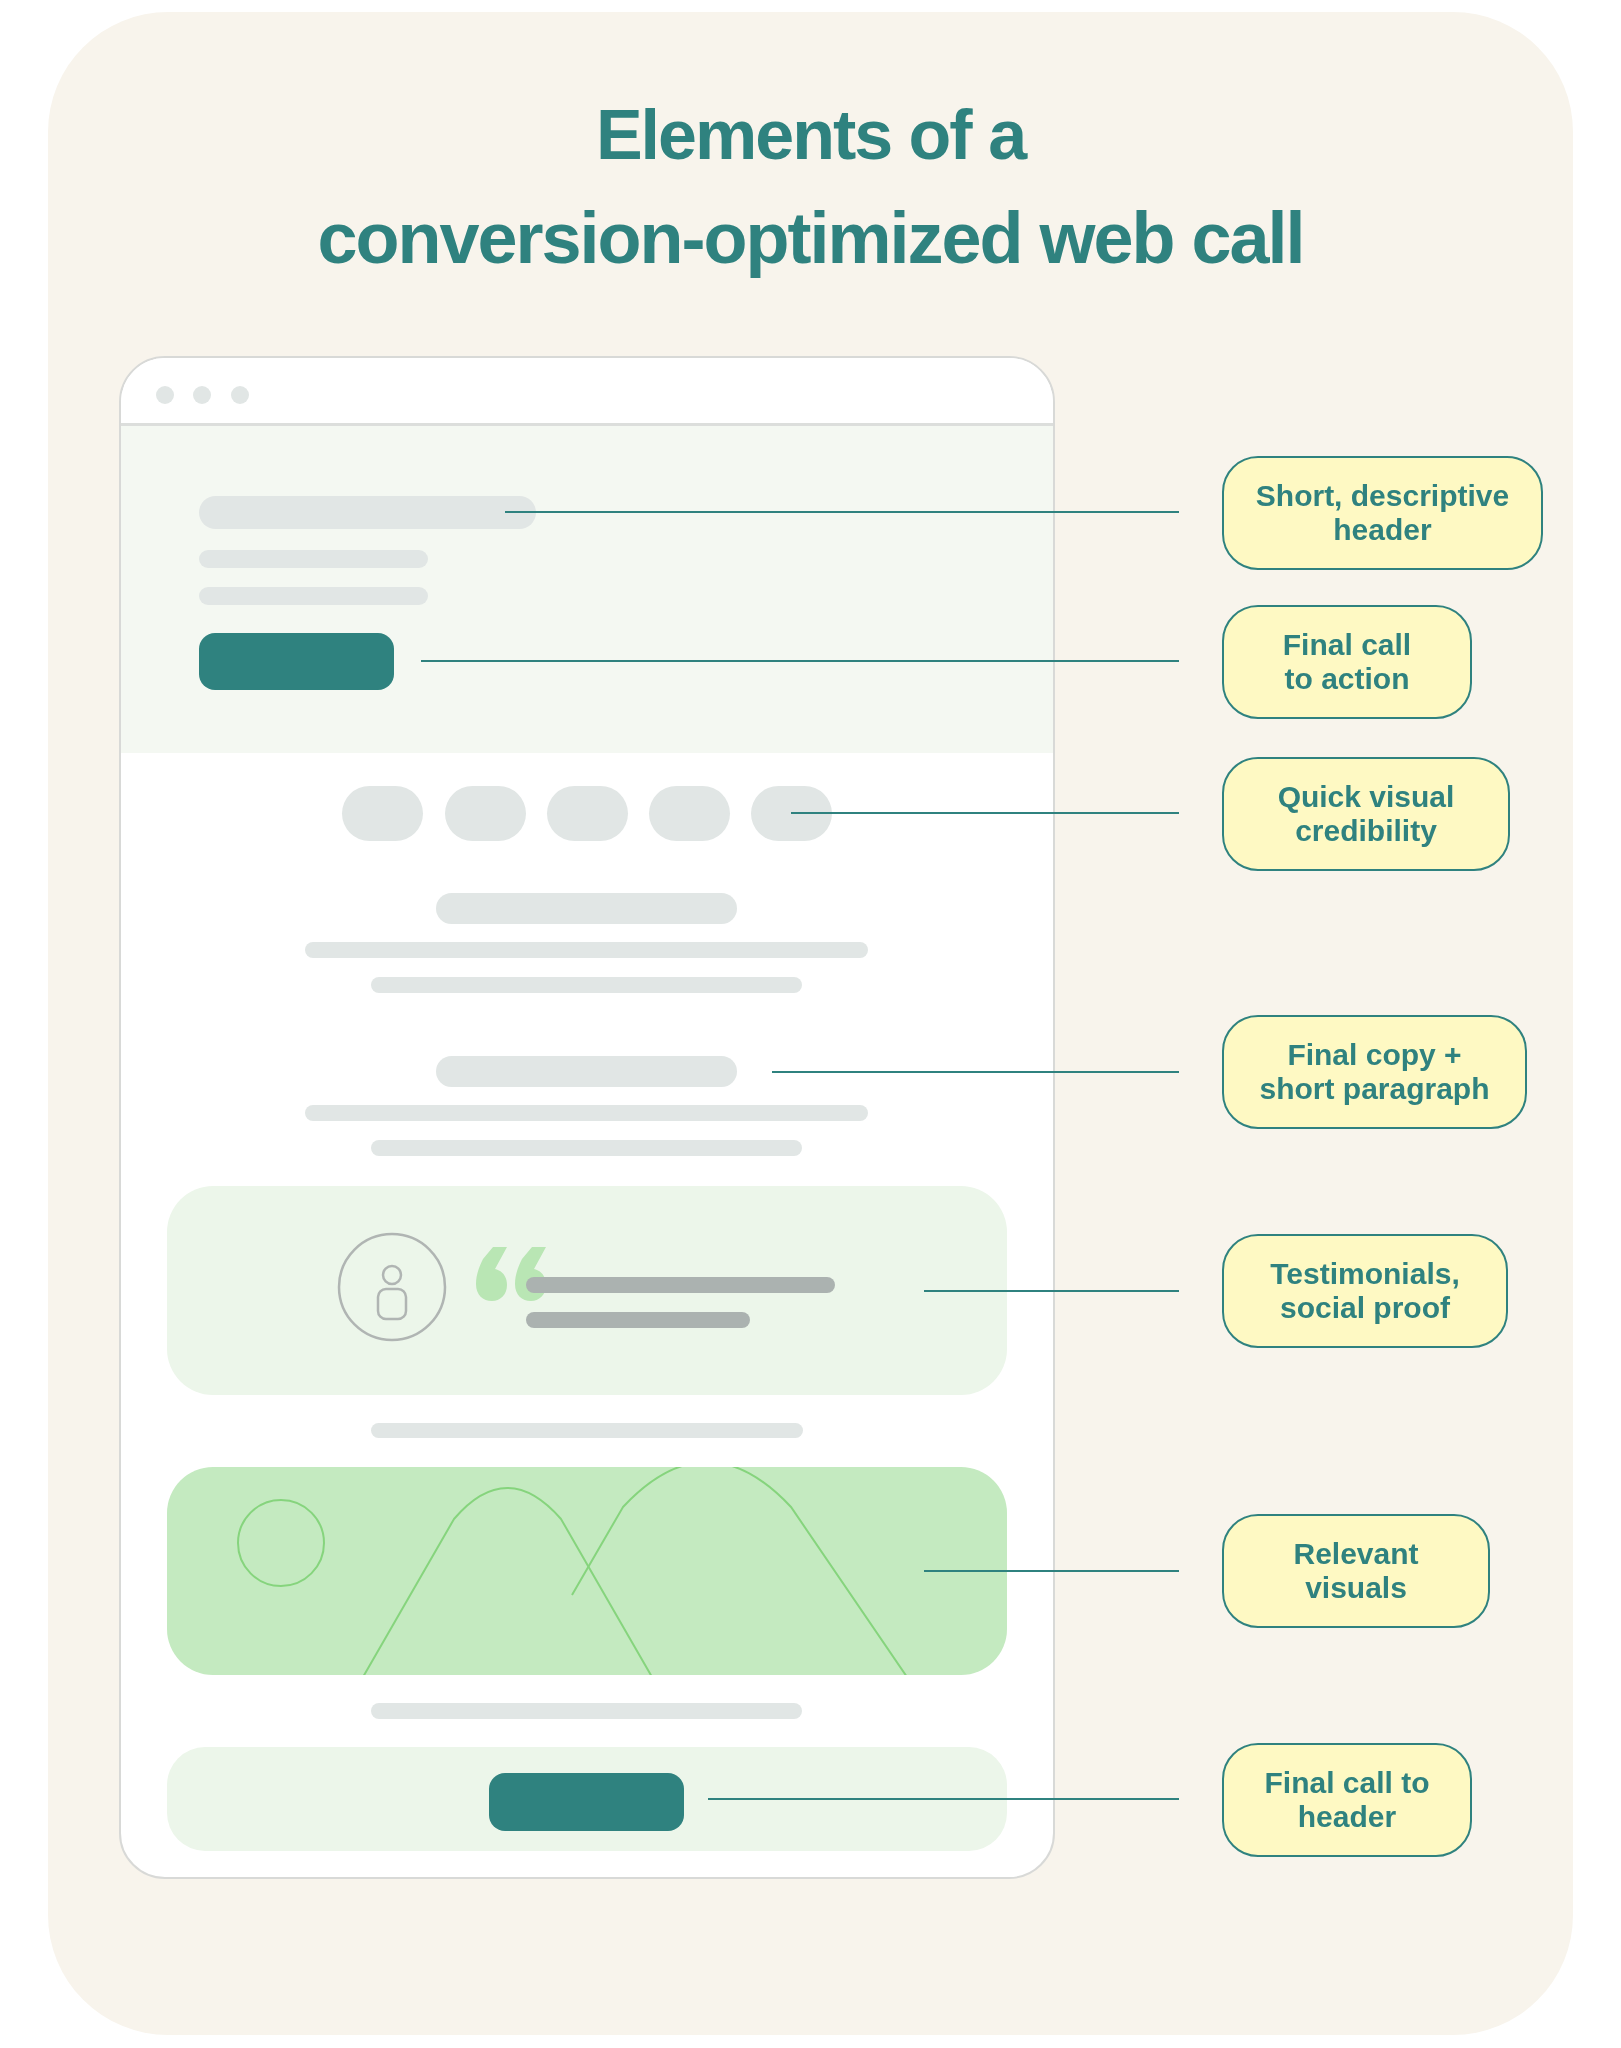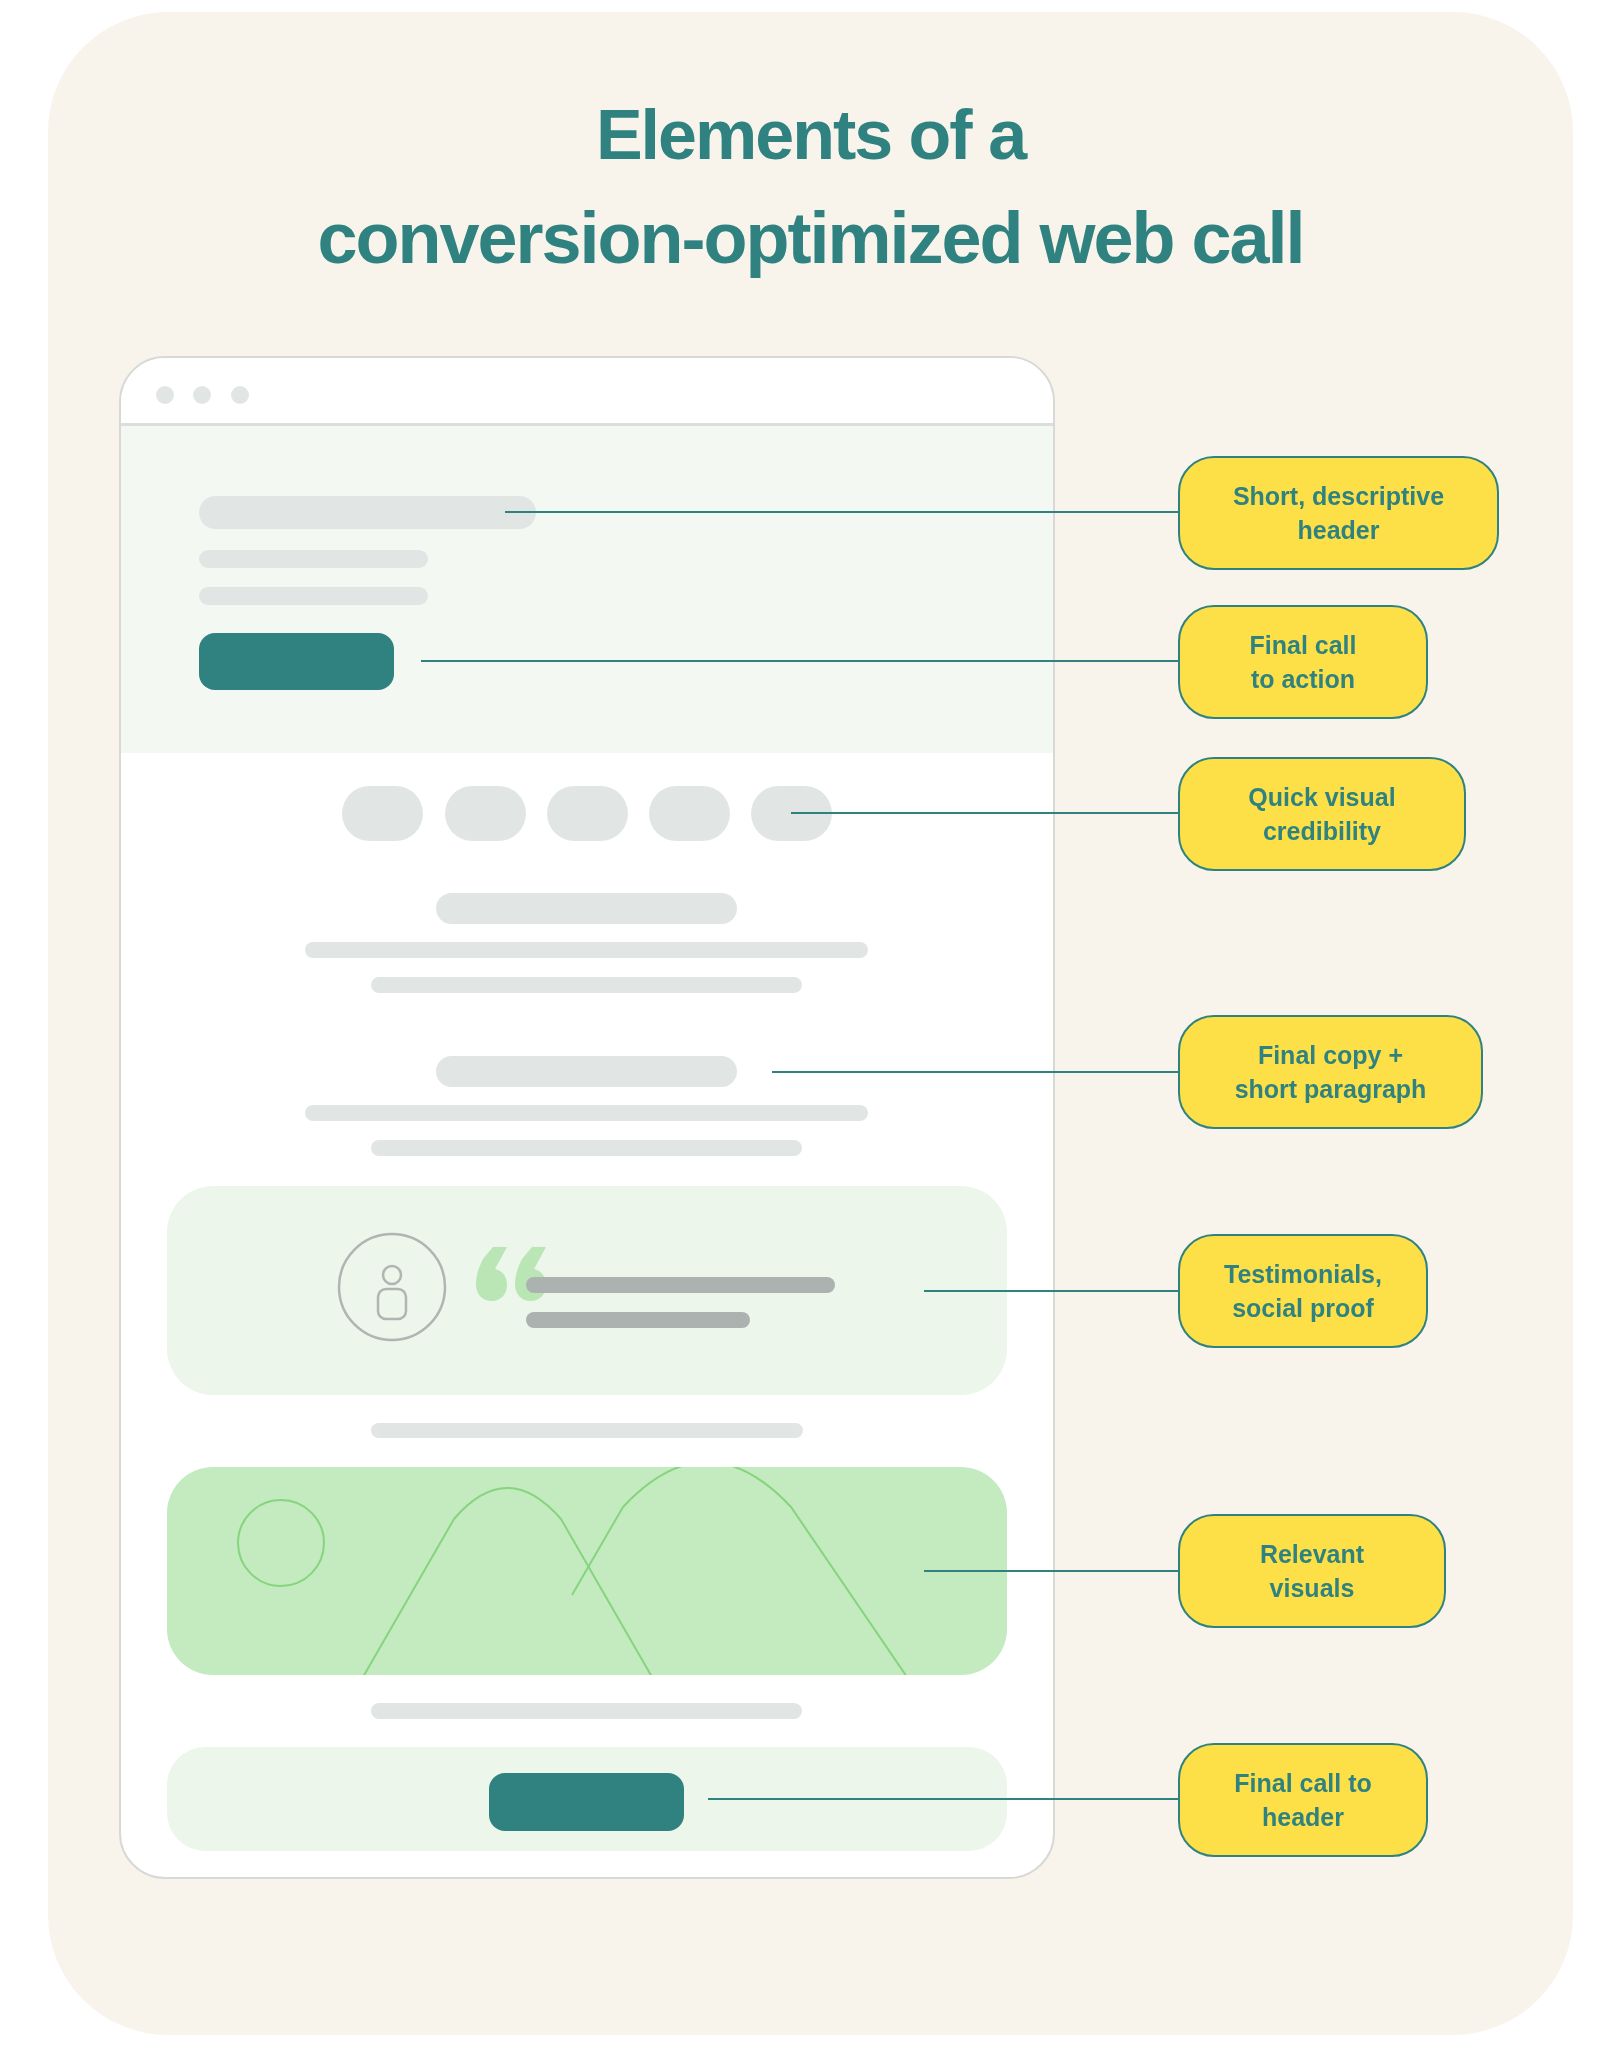--- a/index.html
+++ b/index.html
@@ -17,21 +17,21 @@
 
   .pill { position: absolute; background: #e1e6e5; border-radius: 20px; }
   .cta { position: absolute; background: #2f827f; border-radius: 16px; }
   .card { position: absolute; border-radius: 46px; }
   .card.testi { background: #ecf6ea; }
   .card.visual { background: #c4eac0; overflow: hidden; }
   .card.final { background: #ecf6ea; border-radius: 38px; }
   .gray-line { position: absolute; background: #abb2b0; border-radius: 10px; }
 
   .connector { position: absolute; height: 2px; background: #2f827f; }
-  .label-box { position: absolute; border: 2.5px solid #2f827f; border-radius: 36px; background: #fde047; box-sizing: border-box; display: flex; align-items: center; justify-content: center; text-align: center; color: #2f827f; font-weight: 700; font-size: 25px; line-height: 34px; font-family: "Liberation Sans", sans-serif; padding: 0 10px; }
+  .label-box { position: absolute; border: 2.5px solid #2f827f; border-radius: 36px; background: #fef9c3; box-sizing: border-box; display: flex; align-items: center; justify-content: center; text-align: center; color: #2f827f; font-weight: 700; font-size: 30px; line-height: 34px; font-family: "Liberation Sans", sans-serif; padding: 0 10px; margin-left: 44px; }
   .label-box span { white-space: pre-line; }
 </style>
 </head>
 <body>
 
 <div class="canvas"></div>
 
 <div class="title l1"><span>Elements of a</span></div>
 <div class="title l2"><span>conversion-optimized web call</span></div>
 
@@ -108,21 +108,21 @@
 to action</span>
   </div>
 <div class="label-box" style="left:1178px;top:757px;width:288px;height:114px">
     <span>Quick visual
 credibility</span>
   </div>
 <div class="label-box" style="left:1178px;top:1015px;width:305px;height:114px">
     <span>Final copy +
 short paragraph</span>
   </div>
-<div class="label-box" style="left:1178px;top:1234px;width:250px;height:114px">
+<div class="label-box" style="left:1178px;top:1234px;width:286px;height:114px">
     <span>Testimonials,
 social proof</span>
   </div>
 <div class="label-box" style="left:1178px;top:1514px;width:268px;height:114px">
     <span>Relevant
 visuals</span>
   </div>
 <div class="label-box" style="left:1178px;top:1743px;width:250px;height:114px">
     <span>Final call to
 header</span>

